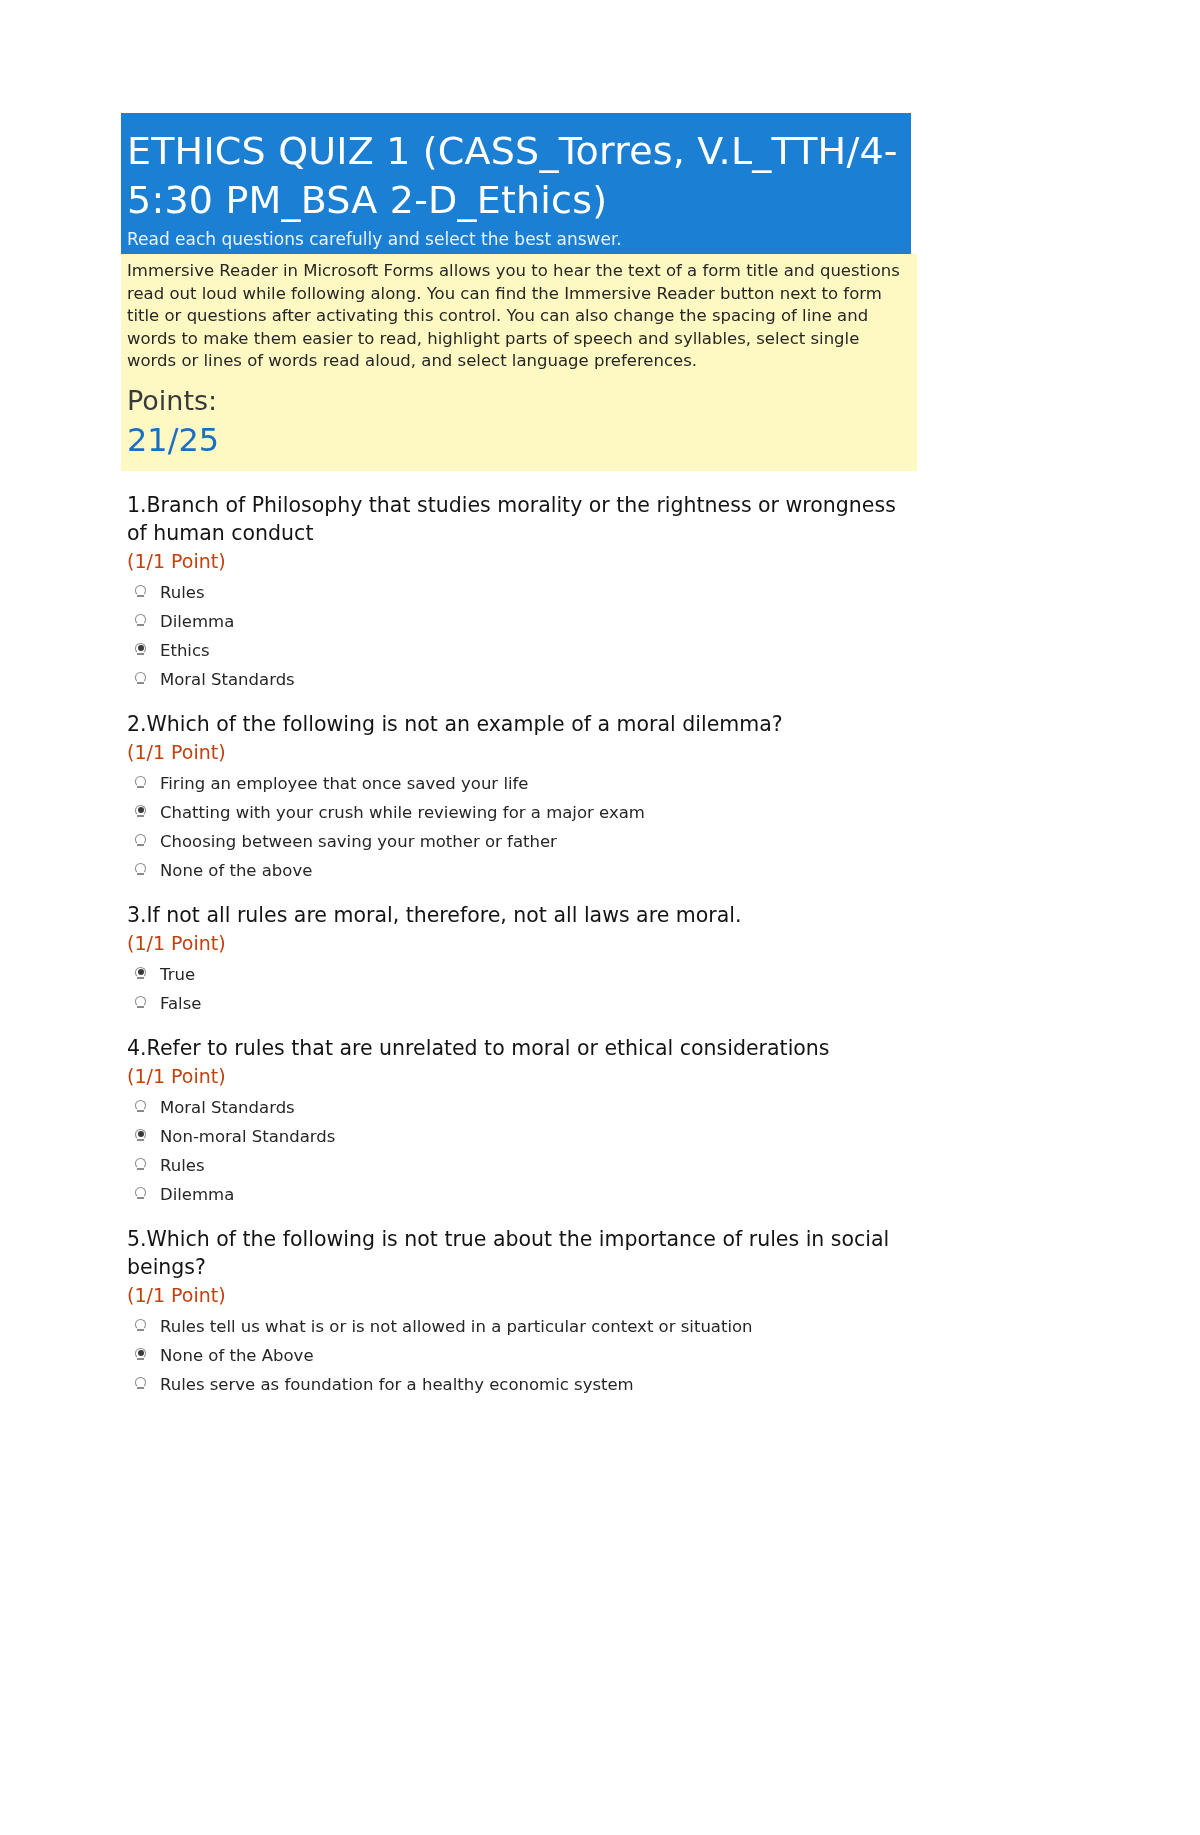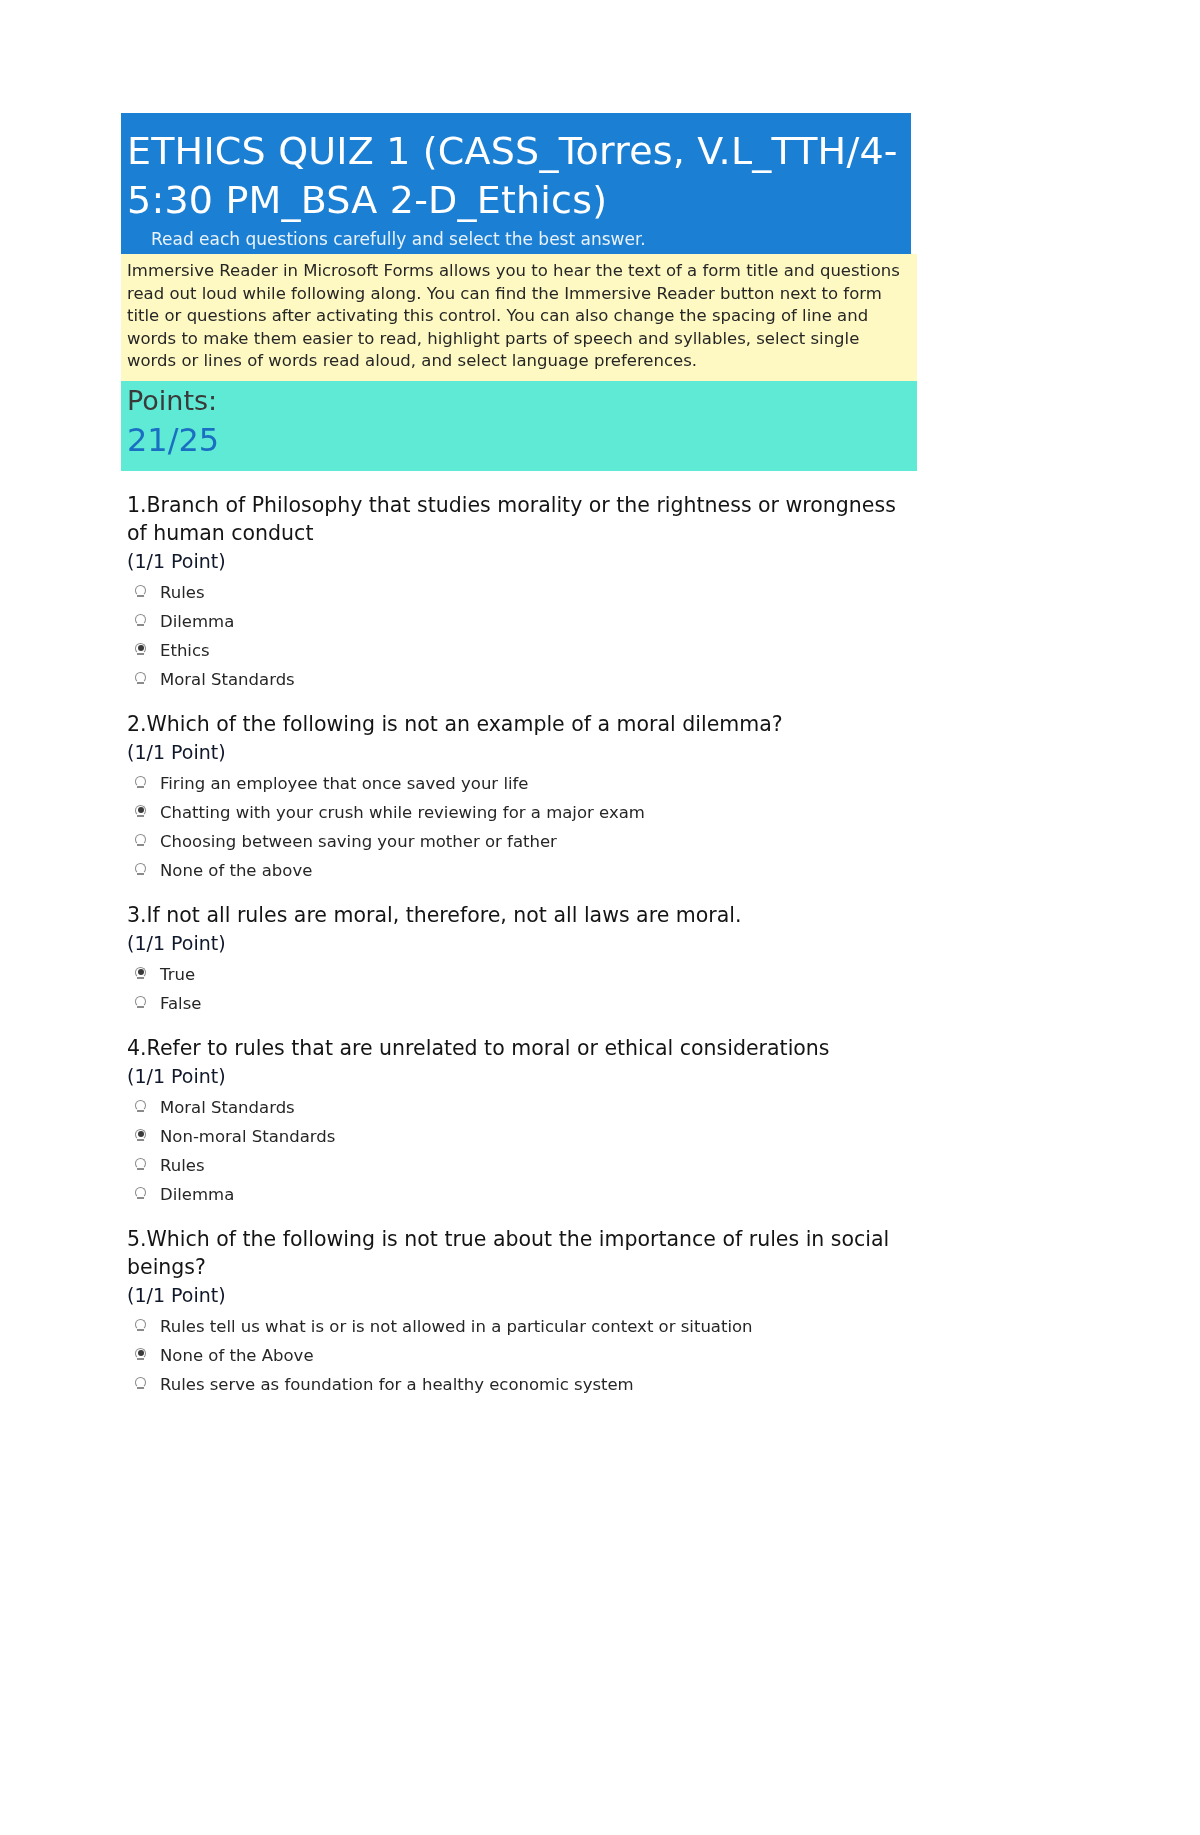--- a/index.html
+++ b/index.html
@@ -41,36 +41,35 @@
     line-height: 49px;
     font-weight: normal;
     letter-spacing: 0.2px;
     margin: 0;
   }
   .banner-sub {
     font-size: 17px;
     line-height: 22px;
     margin-top: 3px;
     color: #eaf3fb;
-    margin-left: 24px;
   }
 
   
   .reader-block {
     background: #fef9c3;
     padding: 6px 8px 8px 6px;
     width: 782px;
     font-size: 16.5px;
     line-height: 22.5px;
     color: #262626;
   }
 
   
   .points-block {
-    background: #5eead4;
+    background: #fef9c3;
     padding: 2px 6px 10px 6px;
     width: 784px;
   }
   .points-label {
     font-size: 27px;
     line-height: 36px;
     color: #3a3a3a;
   }
   .points-value {
     font-size: 32px;
@@ -84,21 +83,21 @@
   }
   .q-text {
     font-size: 20.5px;
     line-height: 28px;
     color: #141414;
     margin-top: 20px;
   }
   .q-points {
     font-size: 19px;
     line-height: 26px;
-    color: #0f172a;
+    color: #c2410c;
     margin-top: 1px;
   }
   .option {
     display: flex;
     align-items: flex-start;
     margin-top: 8px;
     text-align: center;
   }
   .radio {
     position: relative;

